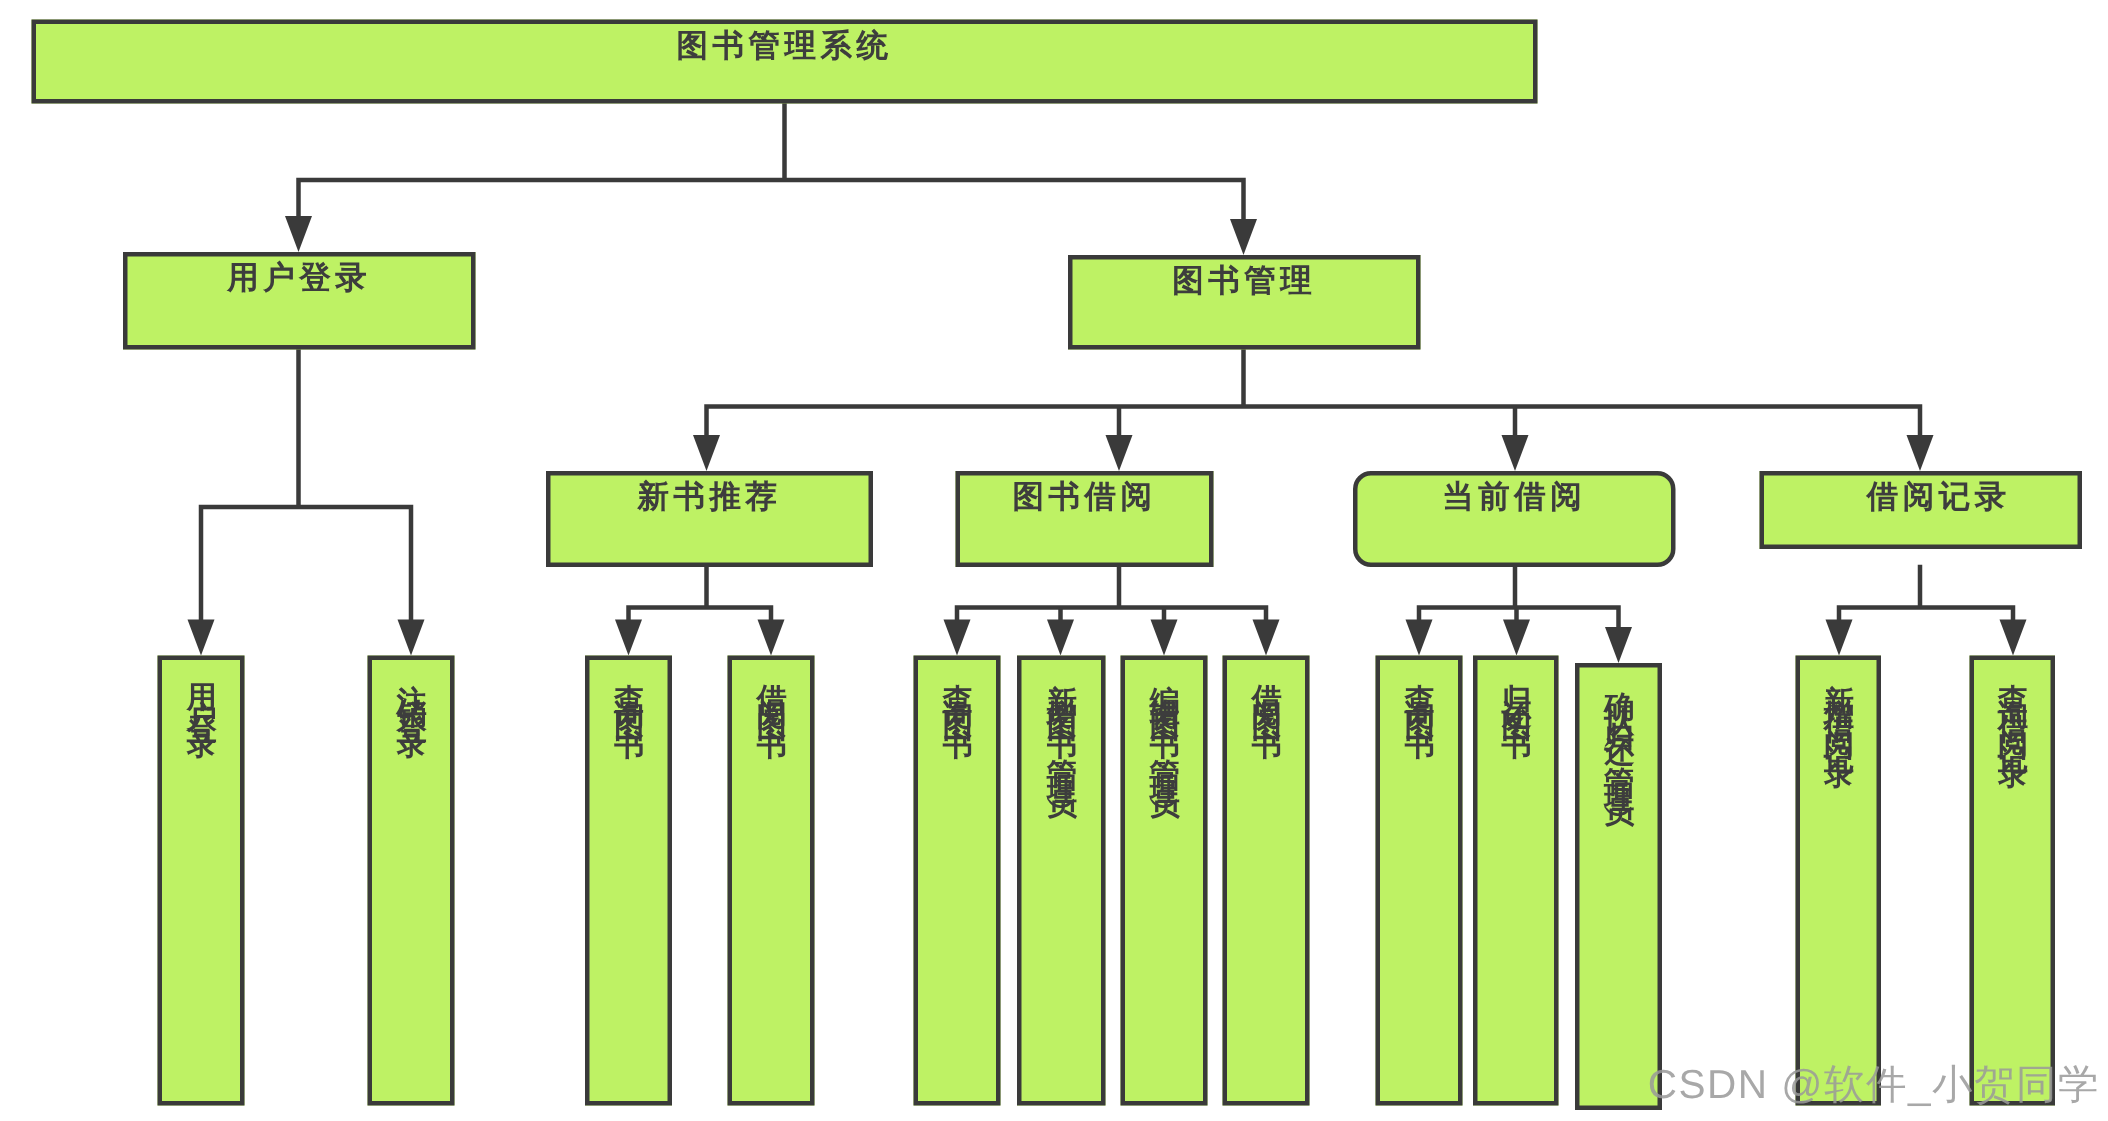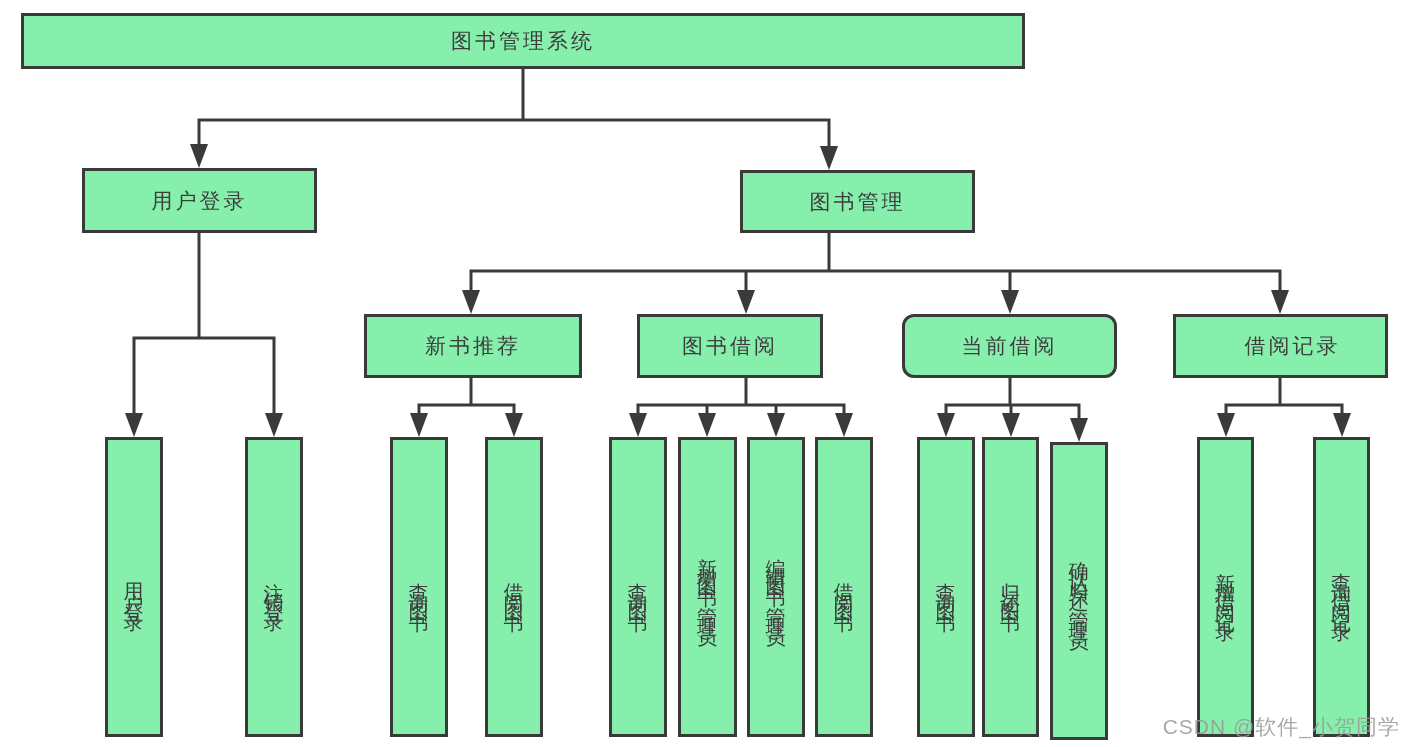--- a/index.html
+++ b/index.html
@@ -23,46 +23,46 @@
   }
   .connectors {
     position: absolute;
     left: 0; top: 0;
     width: 1405px; height: 747px;
     color: var(--line);
     z-index: 1;
   }
   .box {
     position: absolute;
-    background: #86efac;
+    background: #bef264;
     border: 3px solid var(--line);
     display: flex;
-    align-items: center;
     justify-content: center;
     z-index: 2;
+    font-weight: bold;
   }
   .hbox span {
     font-size: 21px;
     letter-spacing: 3px;
     color: var(--text);
     white-space: nowrap;
   }
   .vbox span {
     writing-mode: vertical-rl;
     text-orientation: mixed;
     font-size: 20px;
     letter-spacing: 10px;
     line-height: 1;
     color: var(--text);
   }
   .watermark {
     position: absolute;
     right: 5px;
     bottom: 6px;
-    font-size: 21px;
+    font-size: 27px;
     letter-spacing: 1px;
     color: var(--watermark);
     opacity: 0.85;
     z-index: 5;
     white-space: nowrap;
   }
 </style>
 </head>
 <body>
 
@@ -108,34 +108,34 @@
     </g>
   </svg>
 
   <div class="box hbox" style="left:21px; top:13px; width:1004px; height:56px;">
     <span>图书管理系统</span>
   </div>
 
   <div class="box hbox" style="left:82px; top:168px; width:235px; height:65px;">
     <span>用户登录</span>
   </div>
-  <div class="box hbox" style="left:740px; top:170px; width:235px; height:63px;">
+  <div class="box hbox" style="left:712px; top:170px; width:235px; height:63px;">
     <span>图书管理</span>
   </div>
 
   <div class="box hbox" style="left:364px; top:314px; width:218px; height:64px;">
     <span>新书推荐</span>
   </div>
-  <div class="box hbox" style="left:637px; top:314px; width:186px; height:64px;">
+  <div class="box hbox" style="left:637px; top:314px; width:172px; height:64px;">
     <span>图书借阅</span>
   </div>
   <div class="box hbox" style="left:902px; top:314px; width:215px; height:64px;border-radius:12px;">
     <span>当前借阅</span>
   </div>
-  <div class="box hbox" style="left:1173px; top:314px; width:215px; height:64px;padding-left:24px;">
+  <div class="box hbox" style="left:1173px; top:314px; width:215px; height:52px;padding-left:24px;">
     <span>借阅记录</span>
   </div>
 
   <div class="box vbox" style="left:105px; top:437px; width:58px; height:300px;">
     <span>用户登录</span>
   </div>
   <div class="box vbox" style="left:245px; top:437px; width:58px; height:300px;">
     <span>注销登录</span>
   </div>
 

